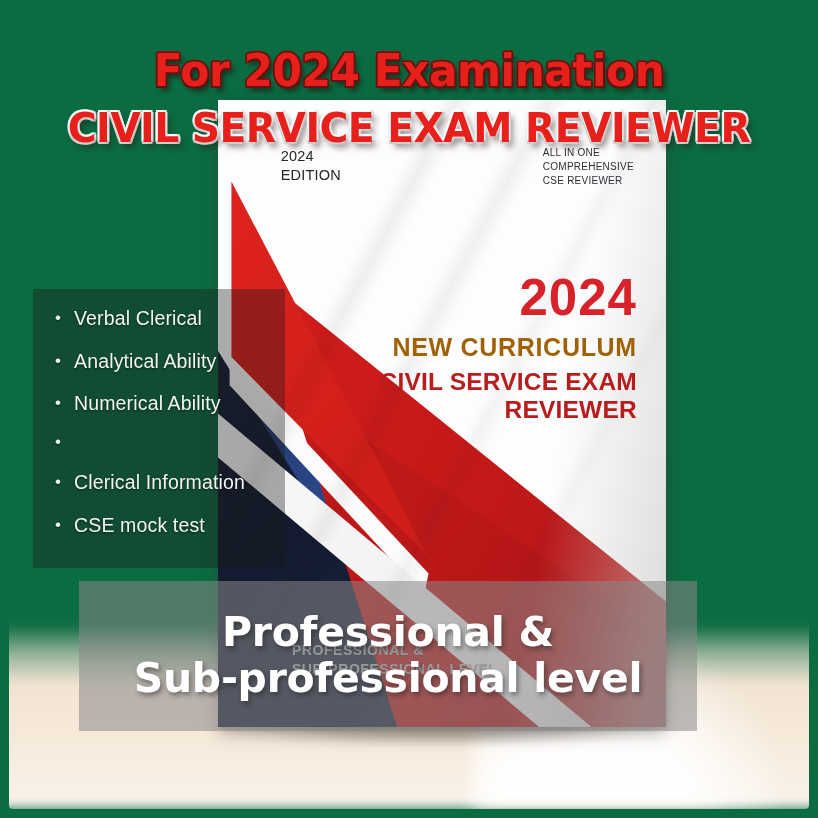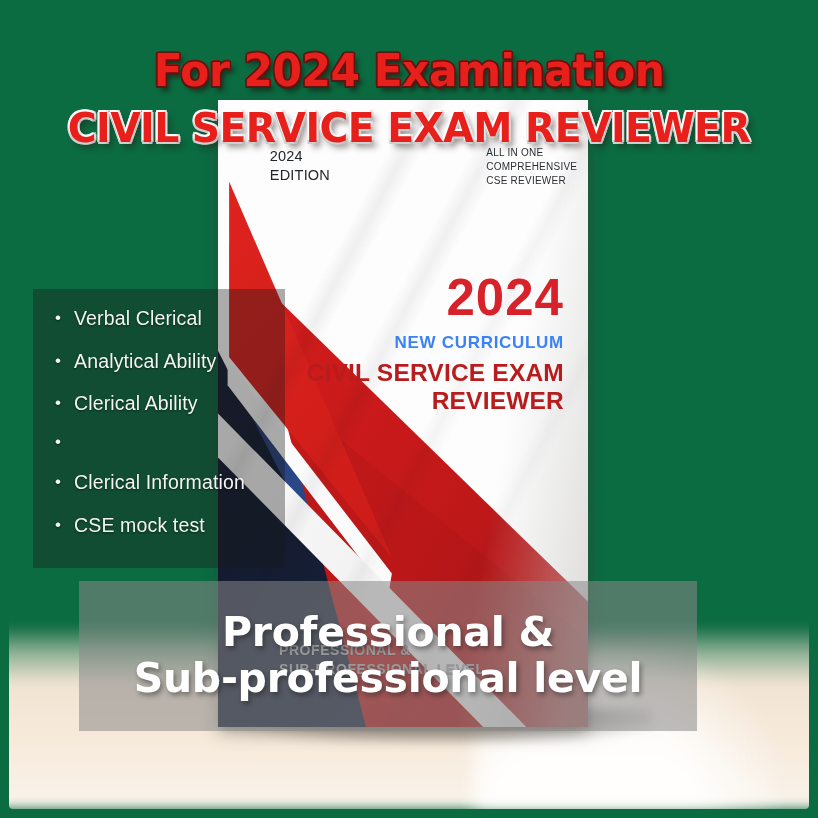--- a/index.html
+++ b/index.html
@@ -79,21 +79,21 @@
     position:absolute;
     left:58%; bottom:0; width:38%; height:20%;
     background:radial-gradient(ellipse at 40% 100%, rgba(255,255,255,.9) 0 40%, rgba(255,255,255,0) 78%);
     filter:blur(8px);
   }
 
   
   #book {
     position:absolute;
     left:209px; top:91px;
-    width:370px; height:627px;
+    width:448px; height:627px;
     z-index:3;
     overflow:hidden;
     background:#fdfdfd;
     box-shadow:0 6px 16px rgba(60,55,50,.34), 2px 2px 5px rgba(70,65,60,.2);
   }
   #book-shadow {
     position:absolute;
     left:214px; top:700px; width:430px; height:34px;
     background:radial-gradient(ellipse at 50% 18%, rgba(90,82,74,.42) 0 48%, rgba(90,82,74,0) 82%);
     filter:blur(5px);
@@ -165,21 +165,21 @@
   }
   #cover-center {
     position:absolute; right:6.5%; top:27.5%;
     text-align:right;
   }
   #cover-year {
     color:#d8222a; font-size:51px; font-weight:700;
     letter-spacing:1px; line-height:1;
   }
   #cover-curriculum {
-    color:#3b82f6; font-size:17px; font-weight:700;
+    color:#a16207; font-size:25px; font-weight:700;
     letter-spacing:.7px; margin-top:11px; line-height:1.1;
   }
   #cover-title {
     color:#b91c1c; font-size:24.5px; font-weight:700;
     letter-spacing:.2px; margin-top:6px; line-height:1.14;
   }
   #cover-level {
     position:absolute; left:16.5%; top:86.3%;
     color:#adb0b4; font-size:14px; font-weight:700;
     letter-spacing:.55px; line-height:1.32;
@@ -320,21 +320,21 @@
     <div class="feature-item">
       <span class="feature-bullet">•</span>
       <span>Verbal Clerical</span>
     </div>
     <div class="feature-item">
       <span class="feature-bullet">•</span>
       <span>Analytical Ability</span>
     </div>
     <div class="feature-item">
       <span class="feature-bullet">•</span>
-      <span>Clerical Ability</span>
+      <span>Numerical Ability</span>
     </div>
     <div class="feature-item">
       <span class="feature-bullet">•</span>
     </div>
     <div class="feature-item">
       <span class="feature-bullet">•</span>
       <span>Clerical Information</span>
     </div>
     <div class="feature-item">
       <span class="feature-bullet">•</span>

